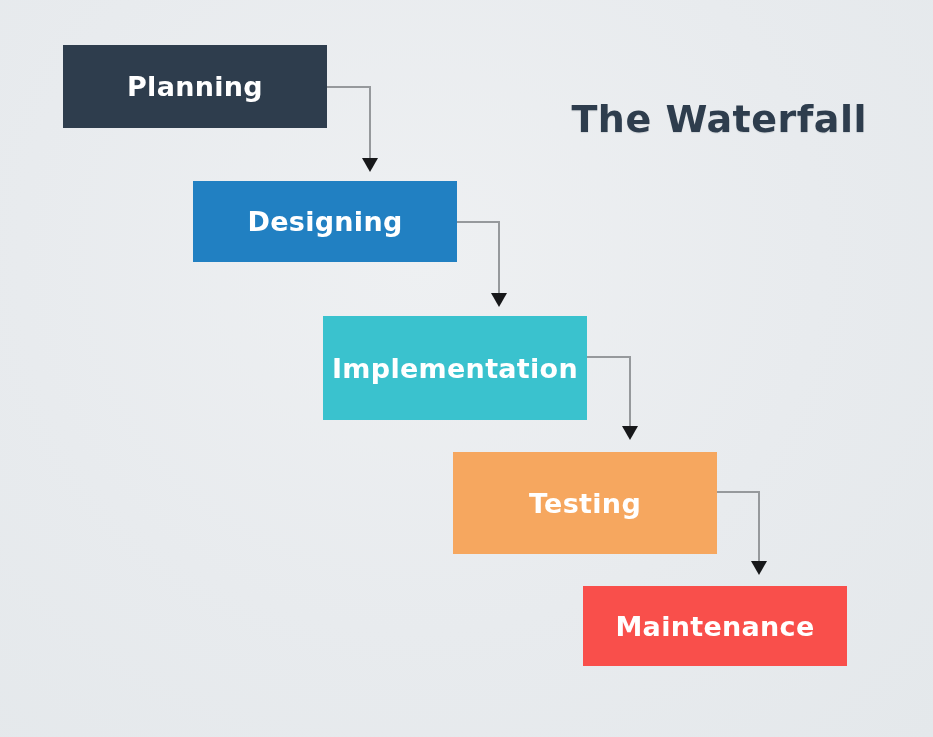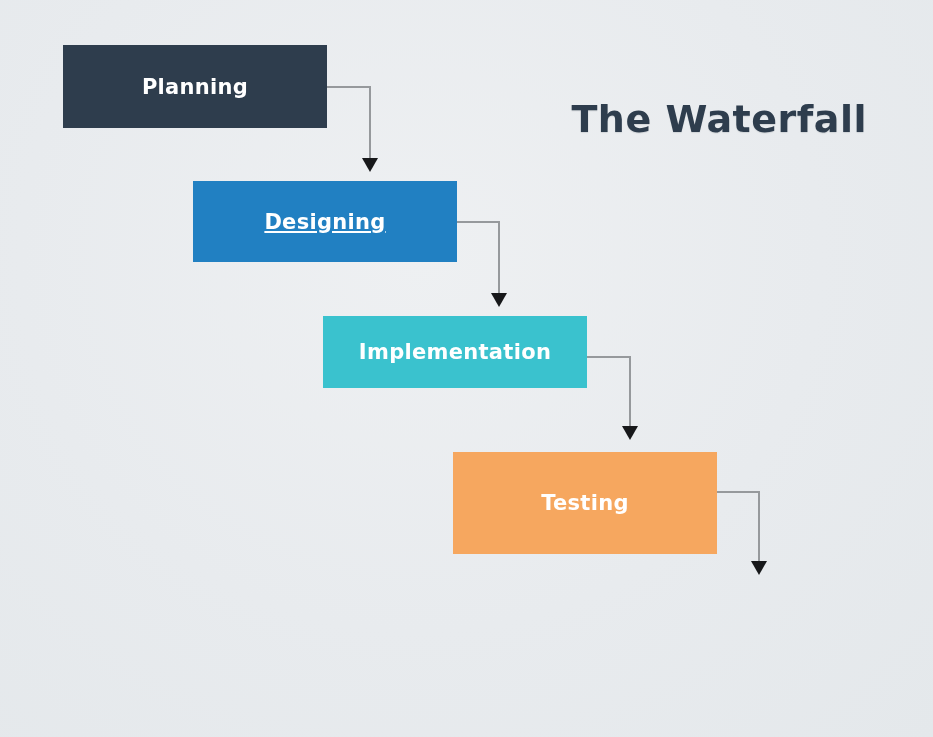--- a/index.html
+++ b/index.html
@@ -26,27 +26,27 @@
     text-shadow: 0 1px 1px rgba(40,50,60,0.12);
   }
   .phase-box {
     position: absolute;
     width: 264px;
     height: 82px;
     display: flex;
     align-items: center;
     justify-content: center;
     color: #ffffff;
-    font-size: 21px;
+    font-size: 27px;
     font-weight: bold;
     letter-spacing: 0.3px;
   }
   .box-planning       { left: 63px;  top: 45px;  height: 83px; }
-  .box-designing      { left: 193px; top: 181px; height: 81px; text-decoration: underline; }
-  .box-implementation { left: 323px; top: 316px; height: 72px; }
+  .box-designing      { left: 193px; top: 181px; height: 81px; }
+  .box-implementation { left: 323px; top: 316px; height: 104px; }
   .box-testing        { left: 453px; top: 452px; height: 102px; }
   .box-maintenance    { left: 583px; top: 586px; height: 80px; }
   .arrows-overlay {
     position: absolute;
     left: 0;
     top: 0;
     width: 933px;
     height: 737px;
     pointer-events: none;
   }
@@ -69,20 +69,23 @@
   </div>
 
   <div class="phase-box box-implementation" style="background: rgb(58, 194, 206);">
     <span>Implementation</span>
   </div>
 
   <div class="phase-box box-testing" style="background: rgb(246, 167, 95);">
     <span>Testing</span>
   </div>
 
+  <div class="phase-box box-maintenance" style="background: rgb(249, 79, 75);">
+    <span>Maintenance</span>
+  </div>
 
   <svg class="arrows-overlay" width="933" height="737" viewBox="0 0 933 737">
 
     <g>
       <polyline points="327,87 370,87 370,159" fill="none" stroke="#96999c" stroke-width="2"></polyline>
       <polygon points="362,158 378,158 370,172" fill="#17181a"></polygon>
     </g>
 
     <g>
       <polyline points="457,222 499,222 499,294" fill="none" stroke="#96999c" stroke-width="2"></polyline>

